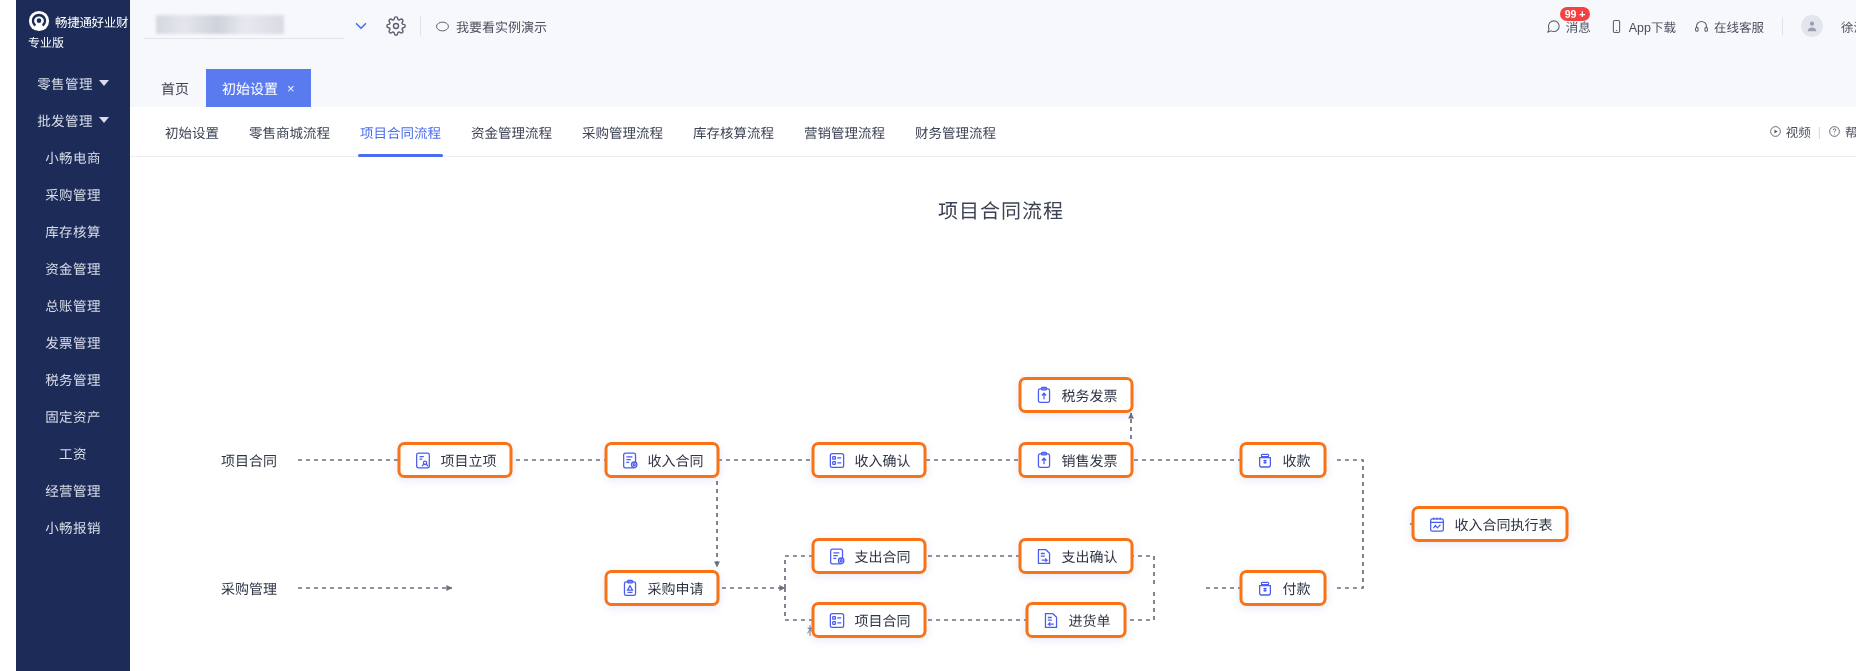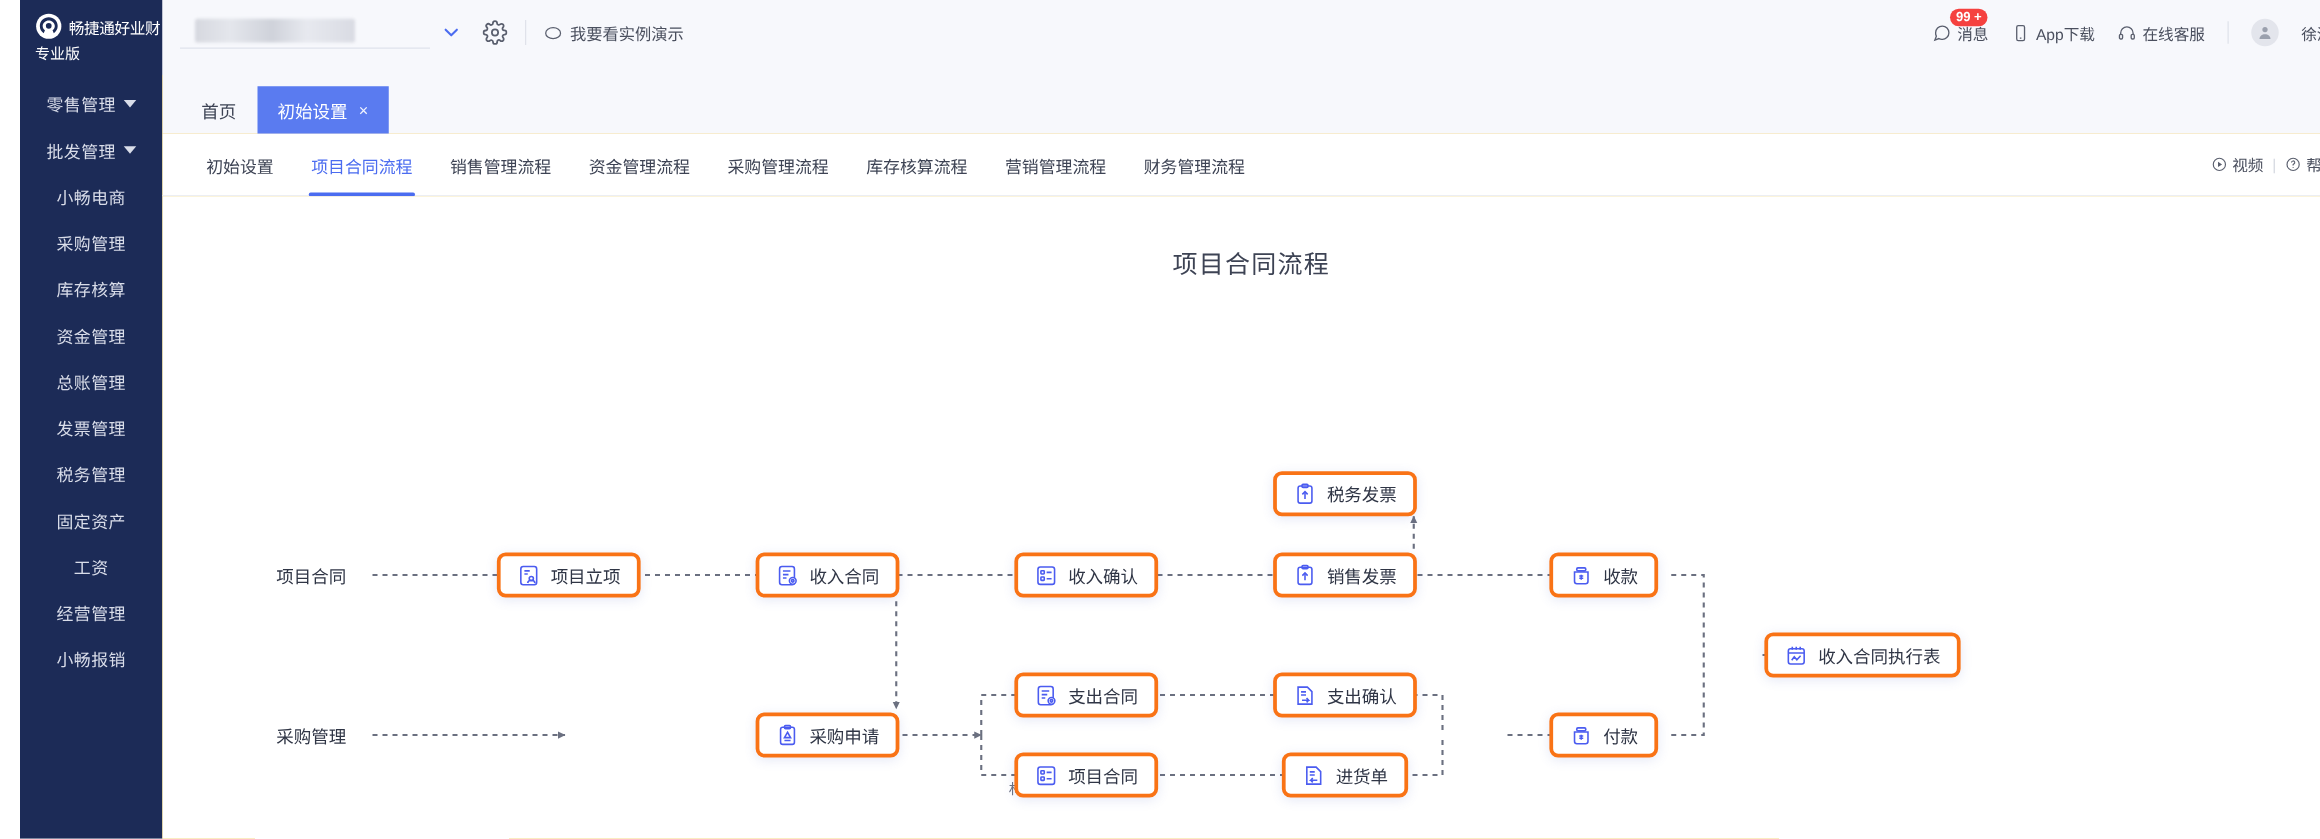--- a/index.html
+++ b/index.html
@@ -259,25 +259,25 @@
         <div class="wtab active">
           <span>初始设置</span>
           <span class="x">×</span>
         </div>
       </div>
 
       <div class="subnav">
         <div class="snav">
             <span>初始设置</span>
           </div>
+        <div class="snav">
+            <span>零售商城流程</span>
+          </div>
         <div class="snav active">
             <span>项目合同流程</span>
-          </div>
-        <div class="snav">
-            <span>销售管理流程</span>
           </div>
         <div class="snav">
             <span>资金管理流程</span>
           </div>
         <div class="snav">
             <span>采购管理流程</span>
           </div>
         <div class="snav">
             <span>库存核算流程</span>
           </div>

